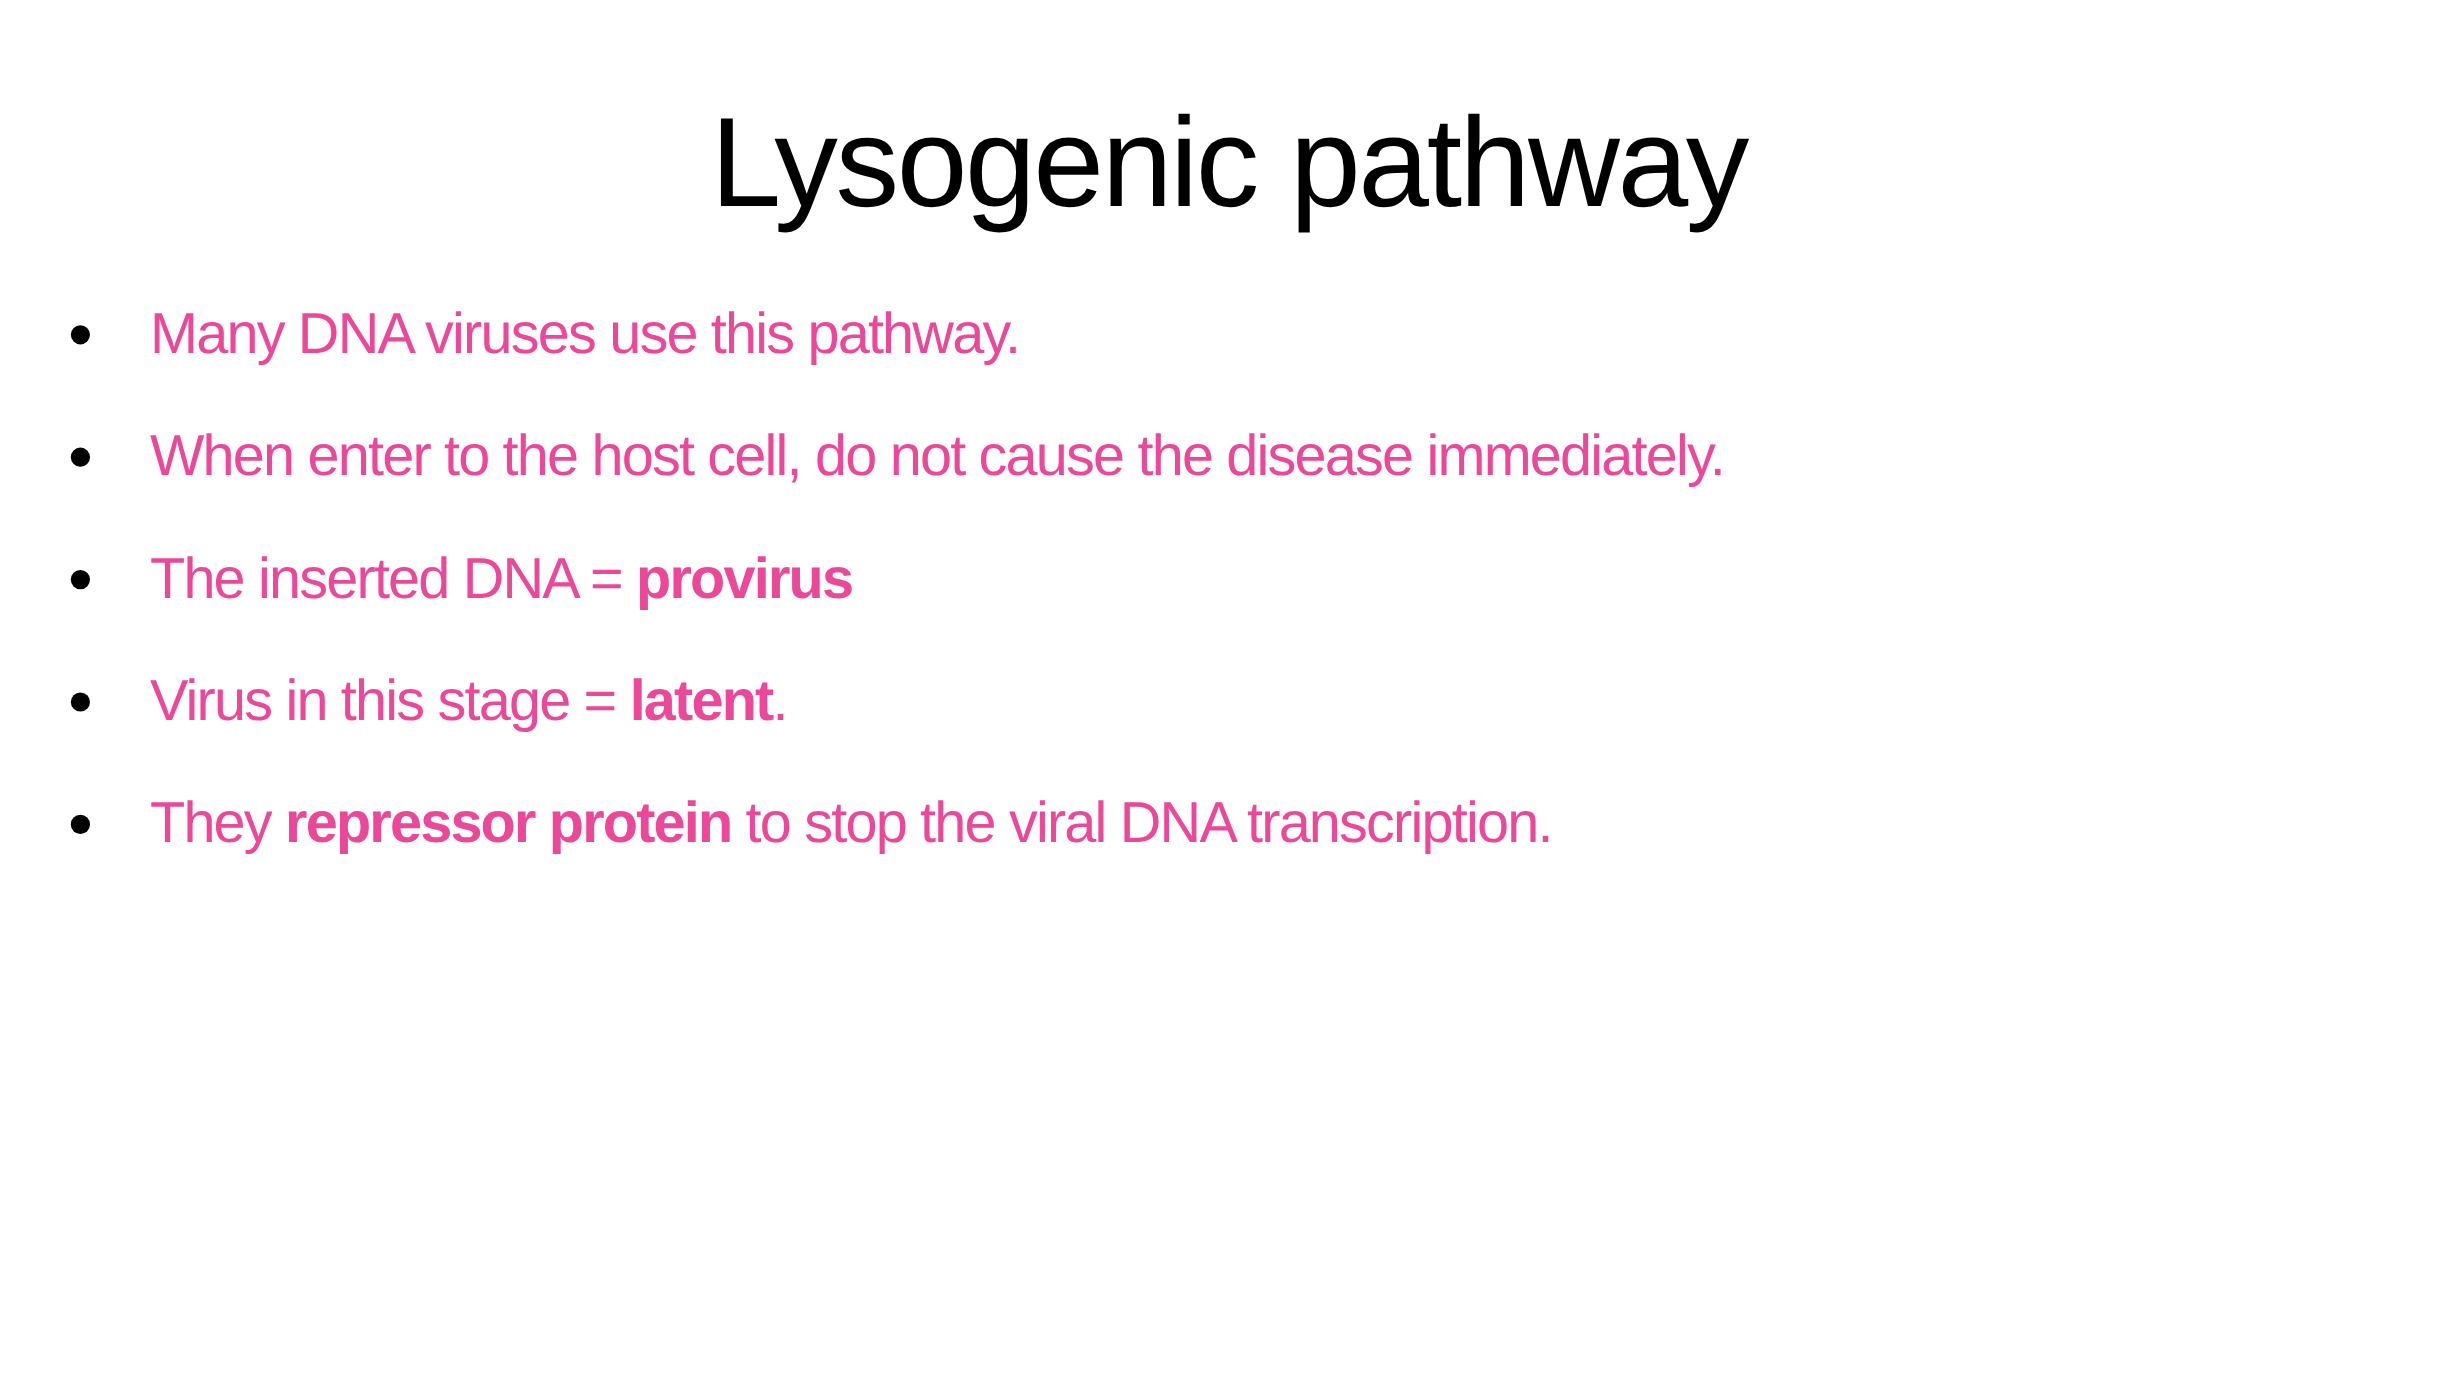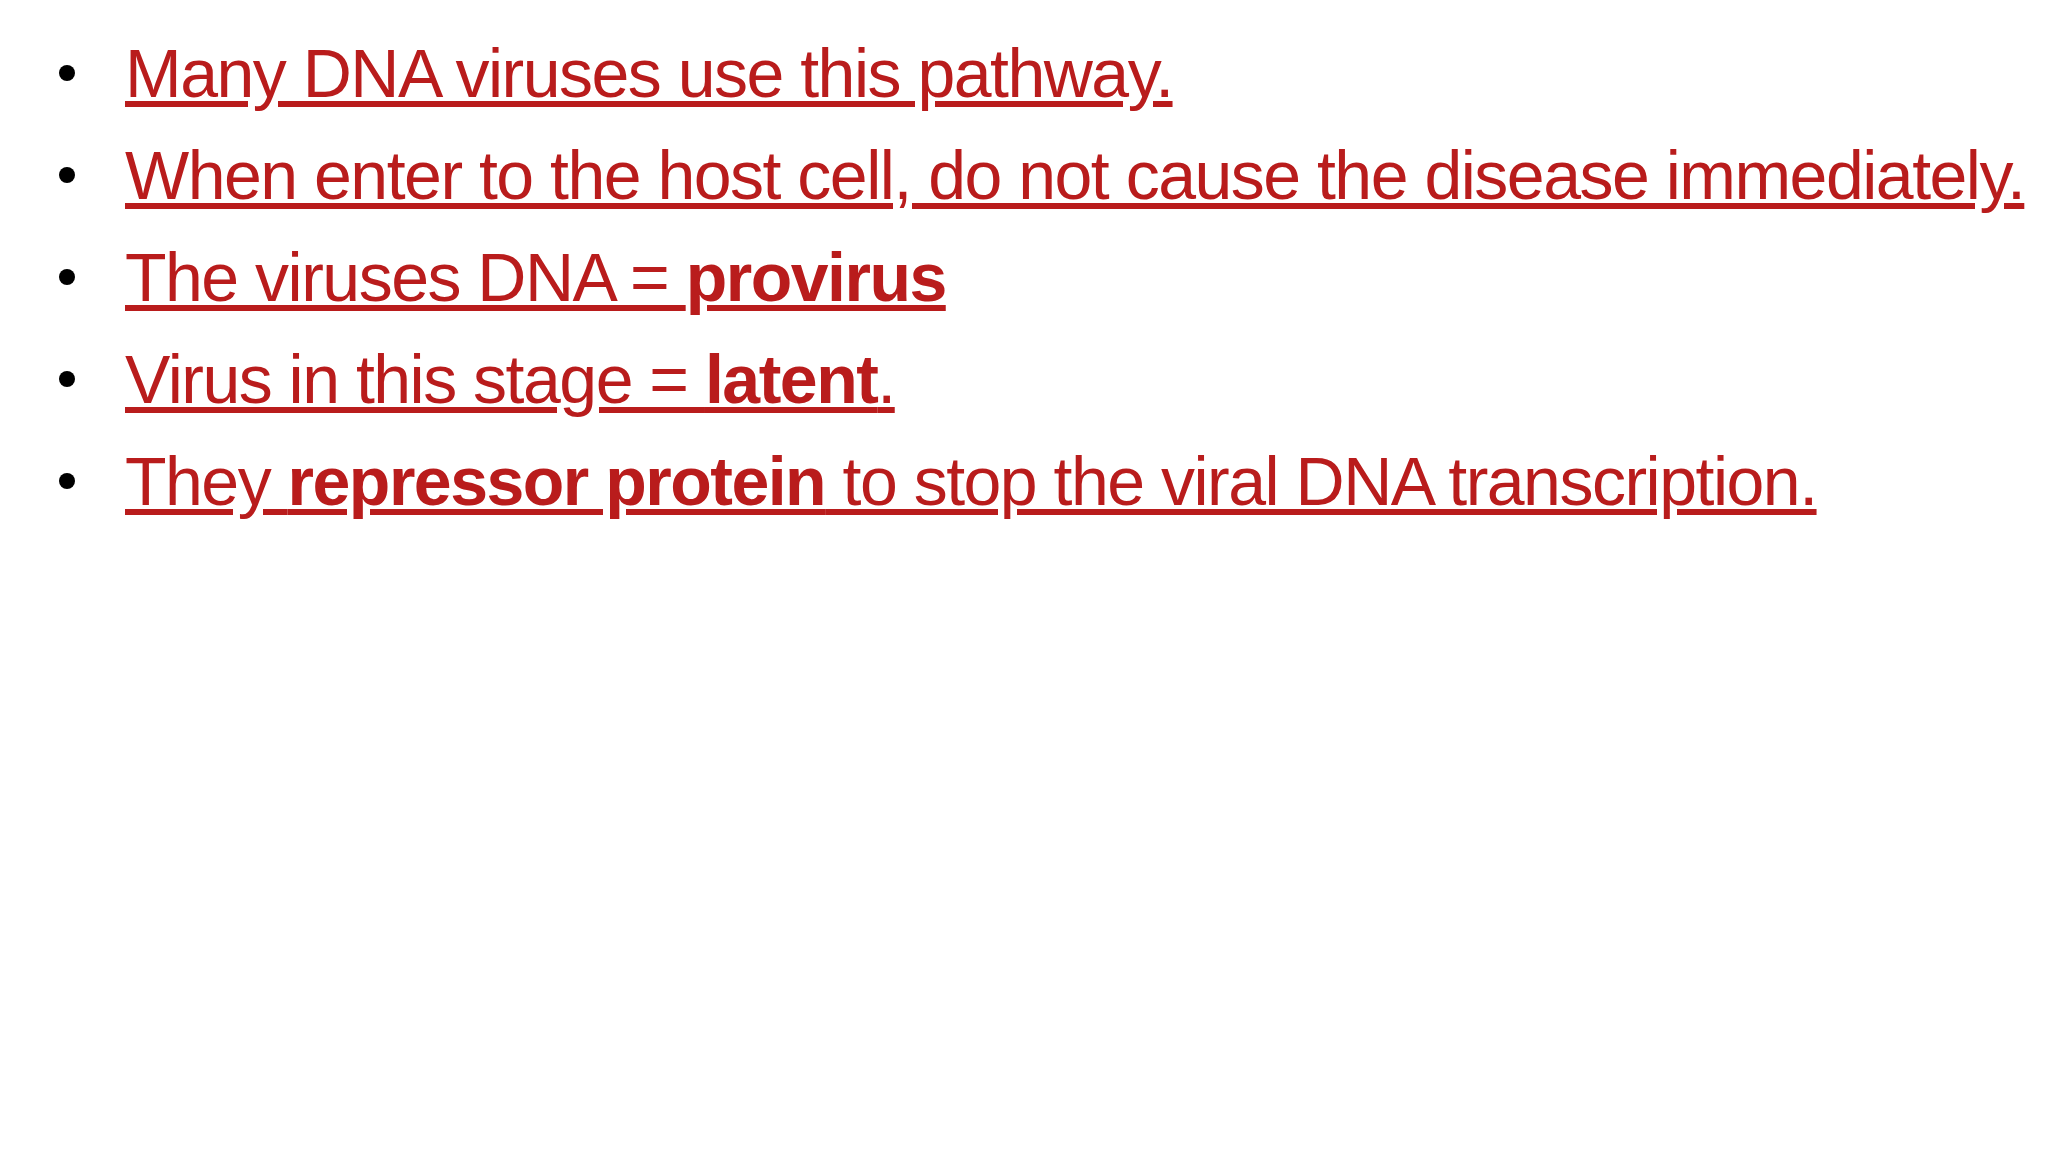--- a/index.html
+++ b/index.html
@@ -52,46 +52,46 @@
     position: absolute;
     left: 2px;
     top: 37px;
     width: 16px;
     height: 16px;
     border-radius: 50%;
     background: #000000;
   }
   .bullet-text {
     width: 1905px;
-    font-size: 68px;
+    font-size: 48px;
     line-height: 90px;
     letter-spacing: -1.5px;
-    color: #b91c1c;
-    text-decoration: underline;
+    color: #ec4899;
   }
   .bullet-text .seg-bold {
     font-weight: 700;
   }
 </style>
 </head>
 <body>
 
 <div class="slide">
+  <h1 class="title">Lysogenic pathway</h1>
   <ul class="bullets" id="bullet-list">
       <li class="bullet-item">
         <span class="bullet-marker"></span>
         <span class="bullet-text"><span class="seg-regular">Many DNA viruses use this pathway.</span></span>
       </li>
       <li class="bullet-item">
         <span class="bullet-marker"></span>
         <span class="bullet-text"><span class="seg-regular">When enter to the host cell, do not cause the disease immediately.</span></span>
       </li>
       <li class="bullet-item">
         <span class="bullet-marker"></span>
-        <span class="bullet-text"><span class="seg-regular">The viruses DNA = </span><span class="seg-bold">provirus</span></span>
+        <span class="bullet-text"><span class="seg-regular">The inserted DNA = </span><span class="seg-bold">provirus</span></span>
       </li>
       <li class="bullet-item">
         <span class="bullet-marker"></span>
         <span class="bullet-text"><span class="seg-regular">Virus in this stage = </span><span class="seg-bold">latent</span><span class="seg-regular">.</span></span>
       </li>
       <li class="bullet-item">
         <span class="bullet-marker"></span>
         <span class="bullet-text"><span class="seg-regular">They </span><span class="seg-bold">repressor protein</span><span class="seg-regular"> to stop the viral DNA transcription.</span></span>
       </li>
     </ul>

